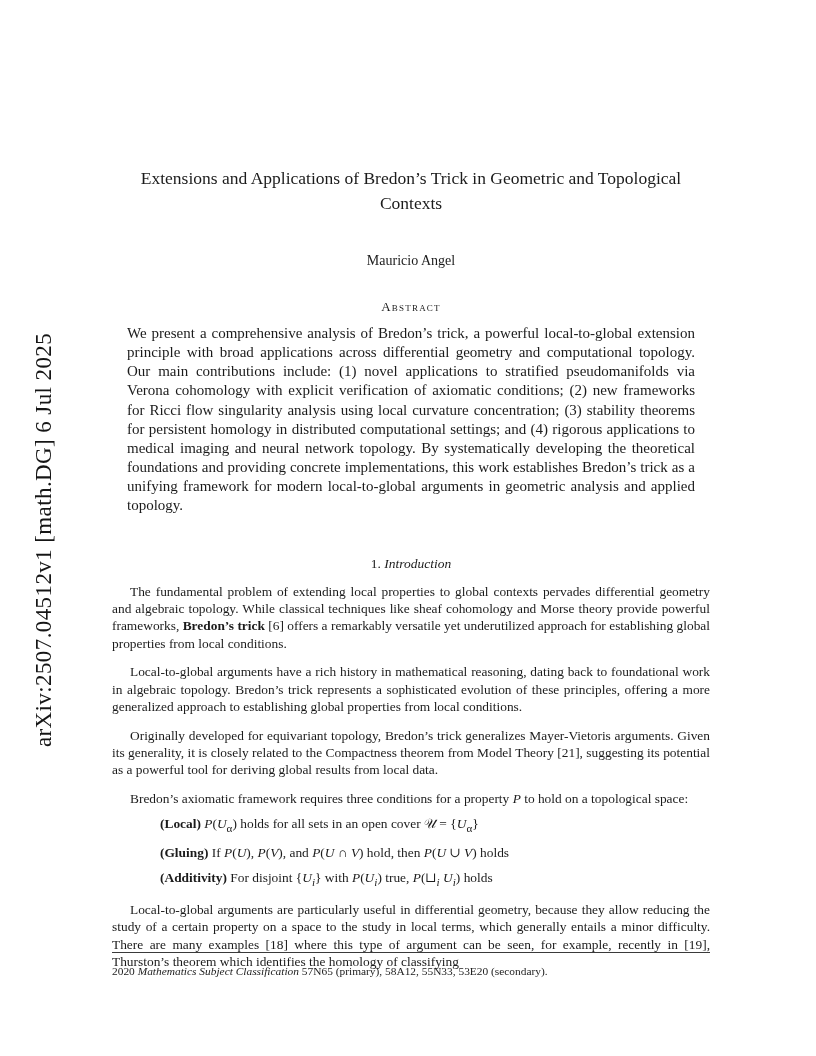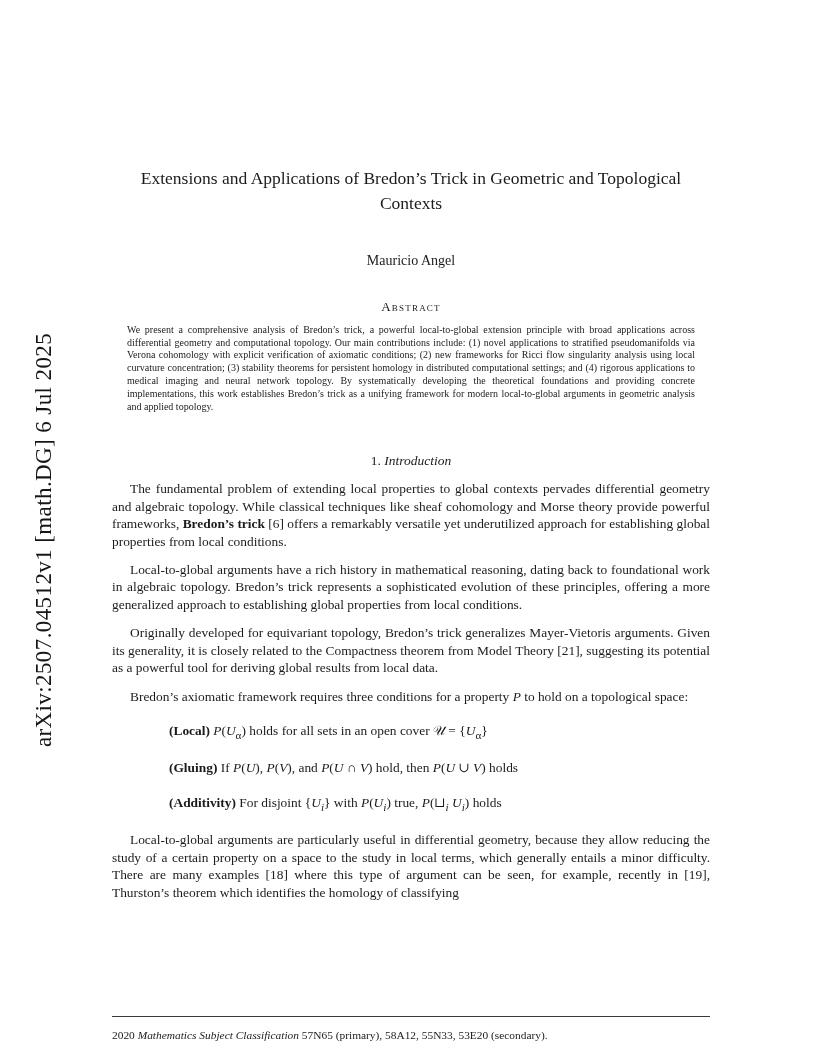--- a/index.html
+++ b/index.html
@@ -40,21 +40,21 @@
   }
   .abstract-heading {
     text-align:center;
     margin-top:30px;
     font-size:13px;
     font-variant:small-caps;
     letter-spacing:1.2px;
   }
   .abstract-text {
     margin:9px 15px 0 15px;
-    font-size:10px;
+    font-size:15px;
     line-height:1.28;
     text-align:justify;
   }
   .keywords {
     margin:24px 0 0 0;
     font-size:13.2px;
     line-height:1.3;
     text-align:justify;
     text-indent:18px;
   }
@@ -69,24 +69,24 @@
     line-height:1.30;
     text-align:justify;
     margin:11px 0 0 0;
     text-indent:18px;
   }
   .axioms {
     margin:1px 0 0 40px;
     font-size:13.4px;
     line-height:1.32;
   }
-  .axiom { margin:17px; }
+  .axiom { margin:8px; }
   .footer {
     position:absolute;
-    left:112px; top:1016px;
+    left:112px; top:952px;
     width:598px;
   }
   .footer-rule {
     border:none;
     border-top:1px solid #3a3a3a;
     margin:0;
   }
   .footer-text {
     margin:11px 0 0 0;
     font-size:11.4px;

